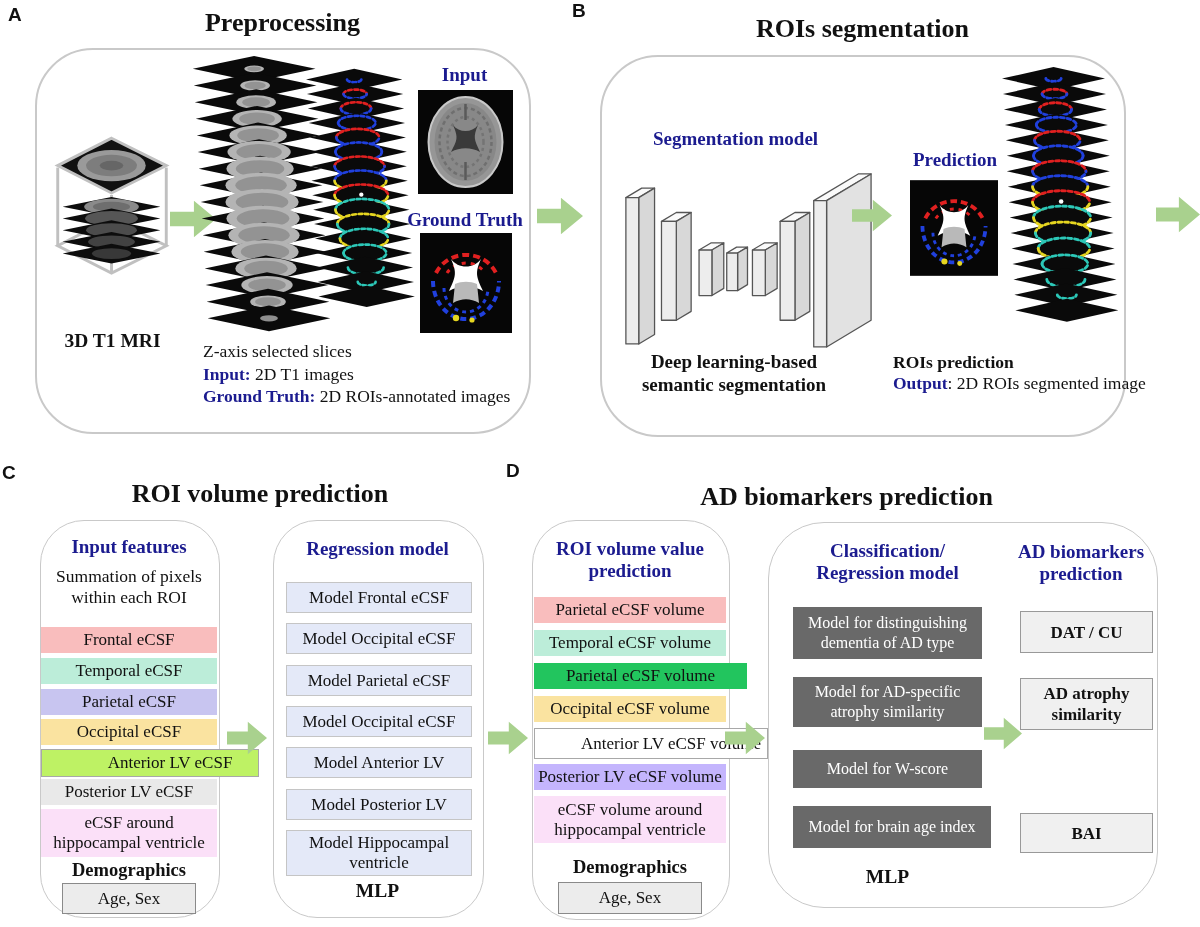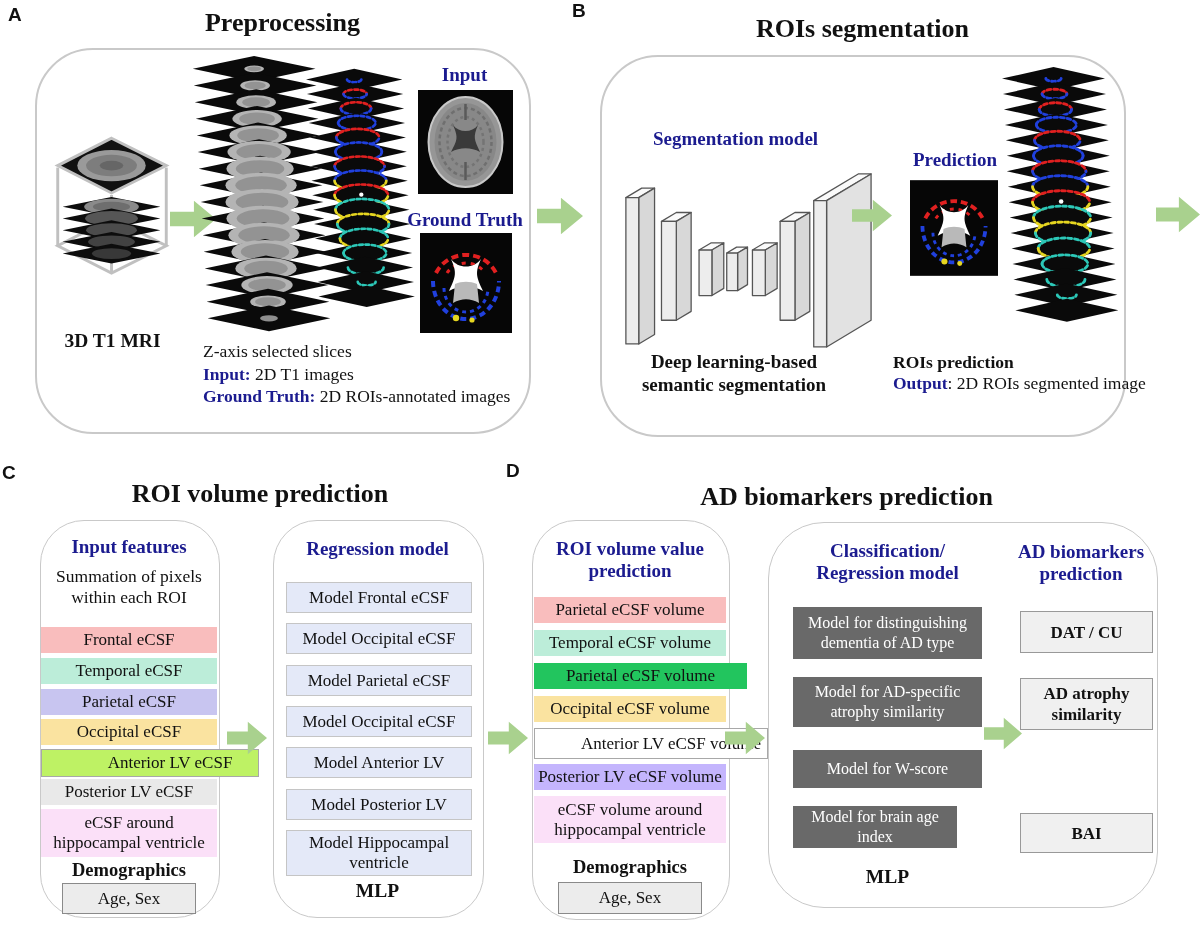--- a/index.html
+++ b/index.html
@@ -382,21 +382,21 @@
     <div>Regression model</div>
   </div>
   <div class="nhead" style="left:1005px;top:541px;width:152px;">
     <div>AD biomarkers</div>
     <div>prediction</div>
   </div>
 
   <div class="dbox" style="left:793px;top:607px;width:189px;height:52px;">Model for distinguishing dementia of AD type</div>
   <div class="dbox" style="left:793px;top:677px;width:189px;height:50px;">Model for AD-specific atrophy similarity</div>
   <div class="dbox" style="left:793px;top:750px;width:189px;height:38px;">Model for W-score</div>
-  <div class="dbox" style="left:793px;top:806px;width:164px;height:42px;">Model for brain age index</div>
+  <div class="dbox" style="left:793px;top:806px;width:198px;height:42px;">Model for brain age index</div>
 
   <div class="abs ctext bold" style="left:793px;top:866px;width:189px;font-size:19.5px;">MLP</div>
 
   <div class="garrow" style="left:984px;top:717px;width:38px;height:33px;"></div>
 
   <div class="obox" style="left:1020px;top:611px;width:131px;height:40px;">DAT / CU</div>
   <div class="obox" style="left:1020px;top:678px;width:131px;height:50px;">AD atrophy similarity</div>
   <div class="obox" style="left:1020px;top:813px;width:131px;height:38px;">BAI</div>
 
 </div>

